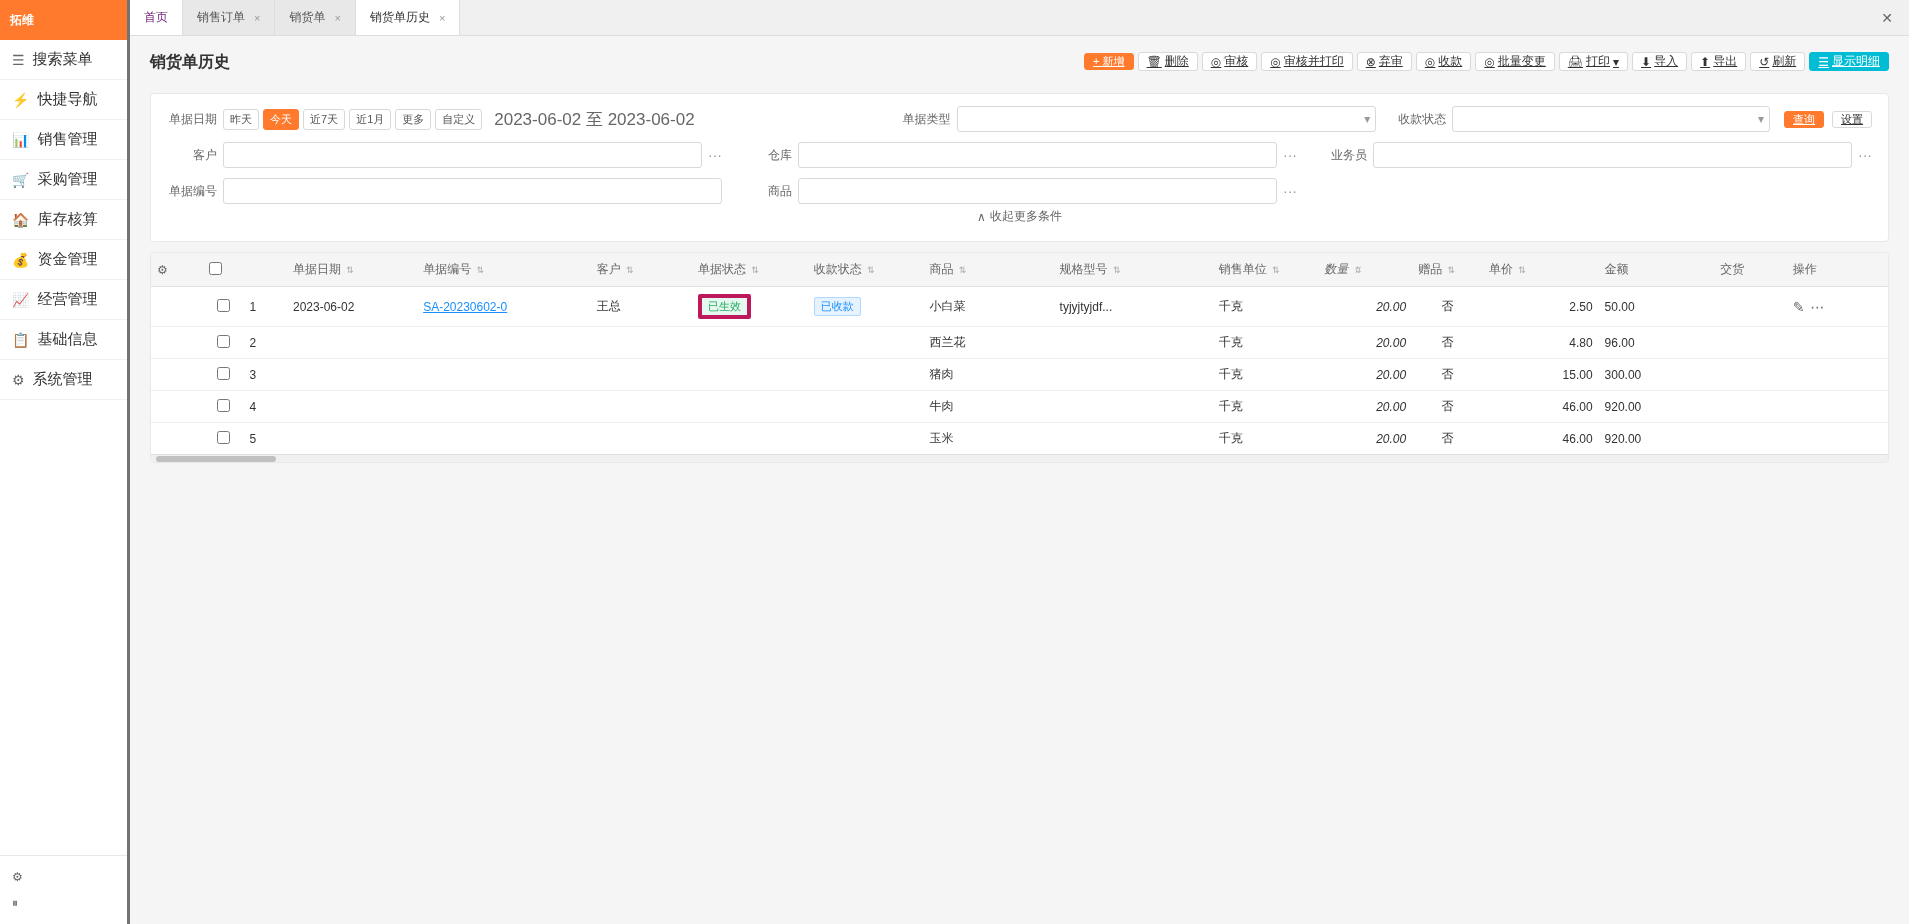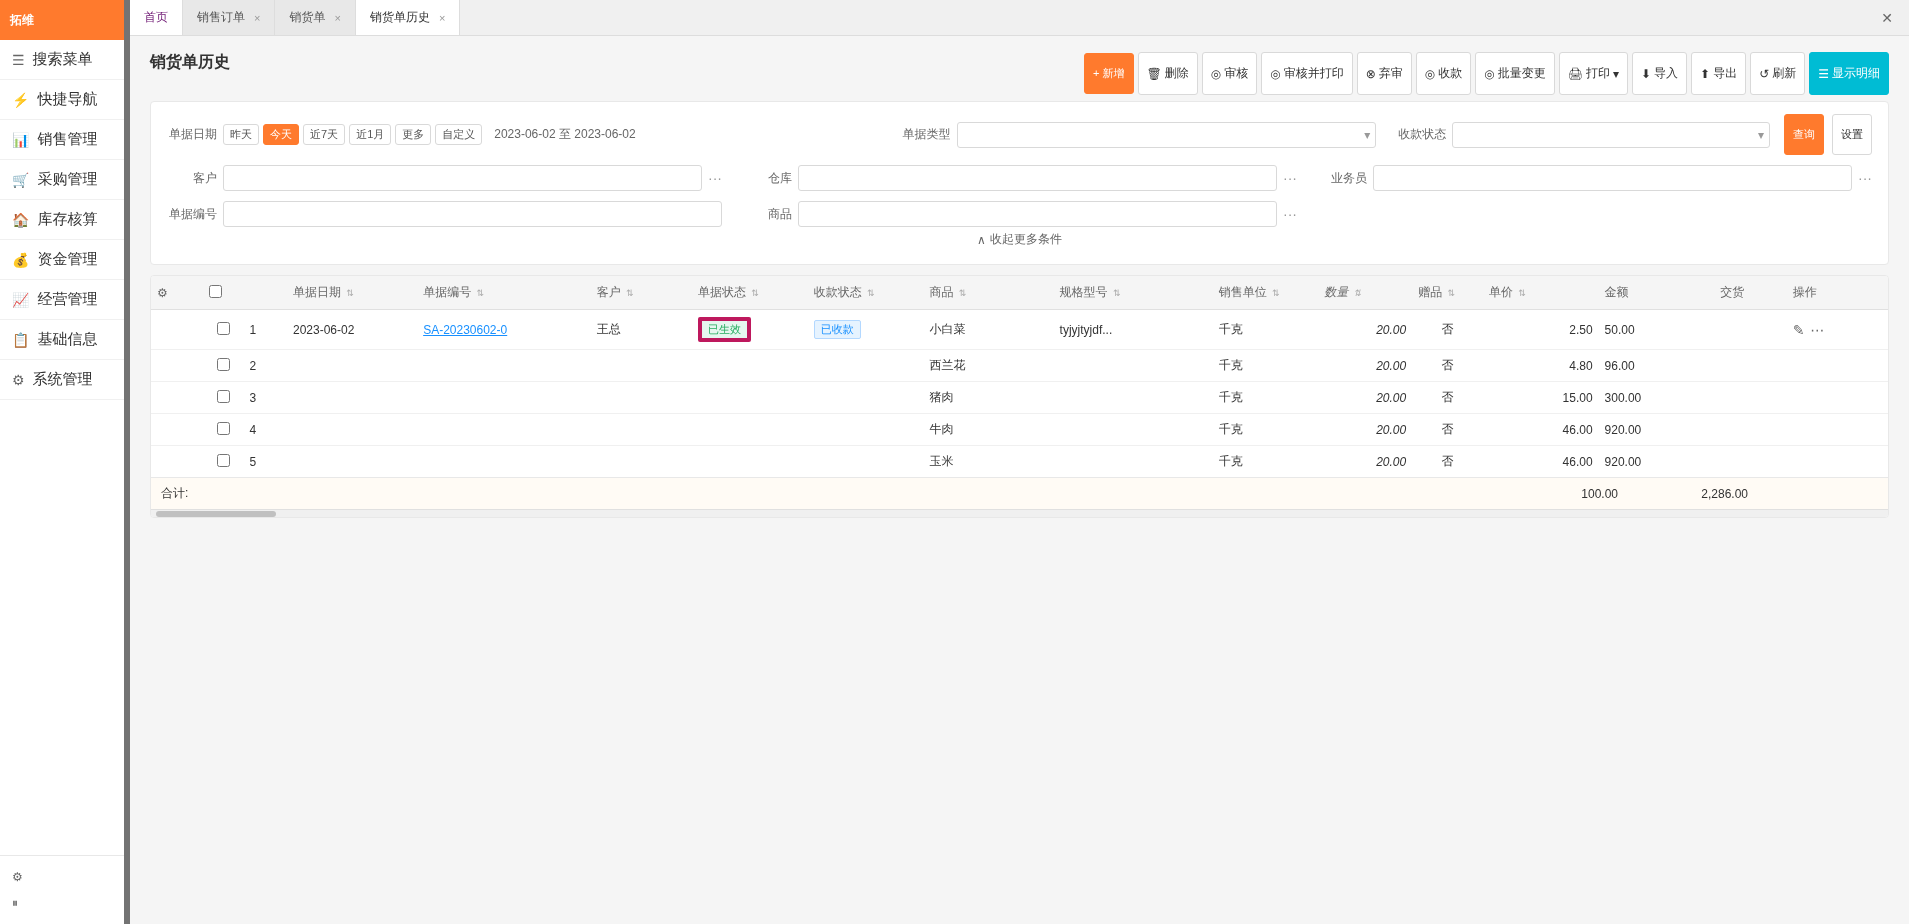--- a/index.html
+++ b/index.html
@@ -2,21 +2,21 @@
 <html><head>
   <meta charset="utf-8">
   <style>
     * { box-sizing: border-box; margin: 0; padding: 0; font-family: 'Microsoft YaHei', Arial, sans-serif; font-size: 12px; }
     body { display: flex; height: 924px; overflow: hidden; background: #f5f5f5; }
 
     
     .sidebar {
       width: 130px;
       background: #fff;
-      border-right: 6px solid #737373;
+      border-right: 3px solid #737373;
       display: flex;
       flex-direction: column;
       height: 100%;
       flex-shrink: 0;
     }
     .sidebar-logo {
       height: 40px;
       background: #ff7a2d;
       display: flex;
       align-items: center;
@@ -89,28 +89,29 @@
     .page-title {
       font-size: 16px;
       font-weight: bold;
       color: #333;
       margin-bottom: 14px;
     }
     .btn {
       display: inline-flex;
       align-items: center;
       gap: 3px;
-      padding: 12px 8px;
+      padding: 0 8px;
       border: 1px solid #d9d9d9;
       border-radius: 3px;
       background: #fff;
       cursor: pointer;
       color: #333;
       font-size: 11px;
       white-space: nowrap;
+      text-decoration: underline;
     }
     .btn-primary { background: #ff7a2d; color: #fff; border-color: #ff7a2d; }
     .btn-orange { background: #ff7a2d; color: #fff; border-color: #ff7a2d; }
     .btn-teal { background: #00bcd4; color: #fff; border-color: #00bcd4; }
 
     
     .filter-card {
       background: #fff;
       border: 1px solid #e8e8e8;
       border-radius: 4px;
@@ -192,21 +193,21 @@
       font-size: 11px;
       background: #fff;
     }
     .date-btn.active-date {
       background: #ff7a2d;
       color: #fff;
       border-color: #ff7a2d;
     }
     .date-range {
       color: #666;
-      font-size: 12px;
+      font-size: 17px;
     }
     .filter-dots {
       color: #999;
       cursor: pointer;
       font-size: 14px;
     }
     .collapse-btn {
       display: flex;
       align-items: center;
       justify-content: center;
@@ -767,27 +768,20 @@
     <td class="col-price">46.00</td>
     <td class="col-amount">920.00</td>
     <td class="col-trans"></td>
     <td class="col-action">
                 <div class="action-icons"></div>
               </td>
   </tr>
           </tbody>
       </table>
 
-      <div class="table-footer">
-        <span class="footer-total">合计:</span>
-        <span class="footer-spacer"></span>
-        <span style="min-width:260px; text-align:right;">100.00</span>
-        <span style="min-width:120px; text-align:right;">2,286.00</span>
-        <span style="min-width:120px;"></span>
-      </div>
 
       <div class="scroll-bar-area">
         <div class="scroll-thumb"></div>
       </div>
 
     </div>
 
   </div>
 </div>
 

